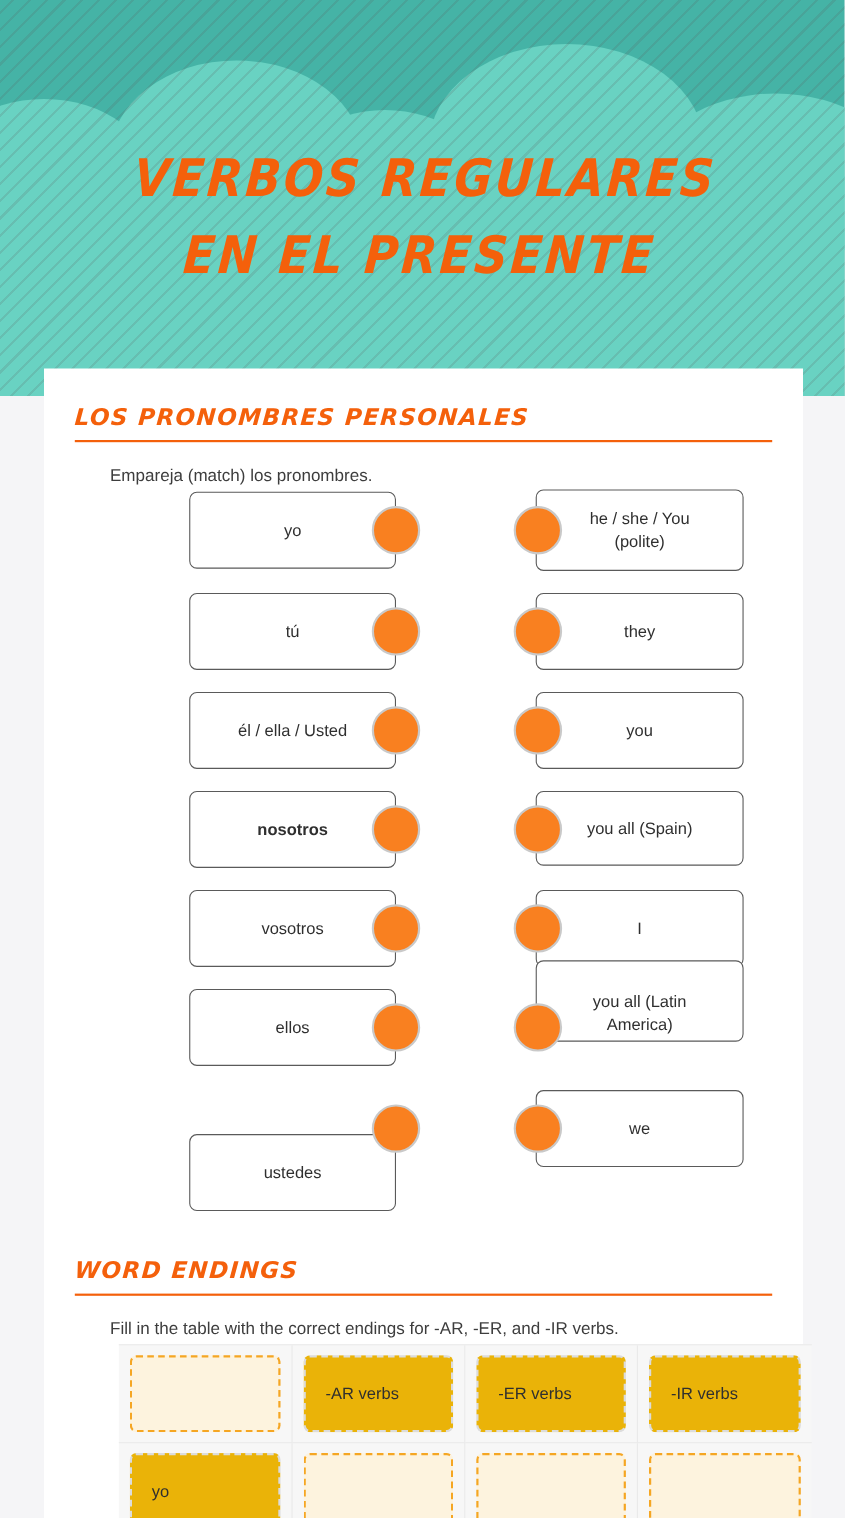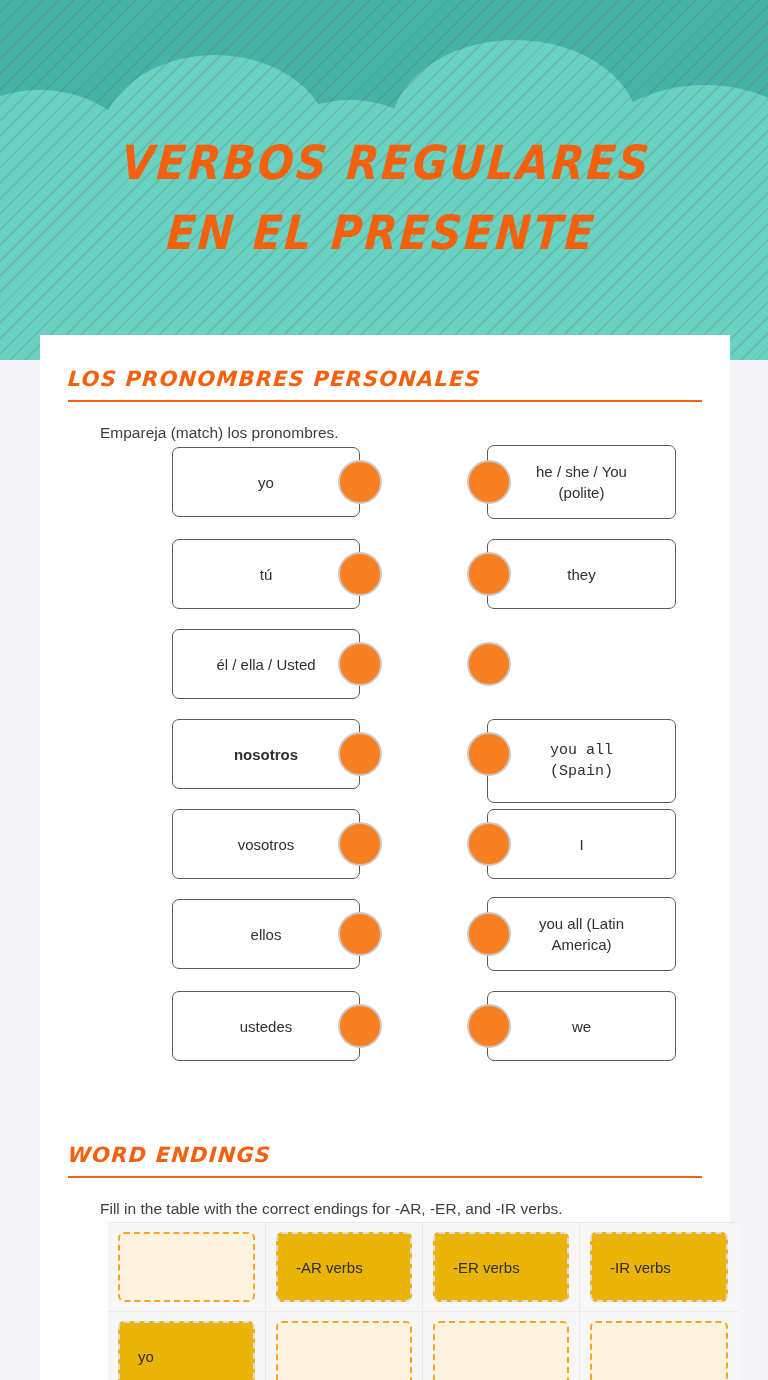--- a/index.html
+++ b/index.html
@@ -239,48 +239,51 @@
       <div class="mbox left" style="top:474px; height:70px;">
         <span>vosotros</span>
       </div>
       <div class="dot" style="left:298px; top:487px;"></div>
 
       <div class="mbox left" style="top:564px; height:70px;">
         <span>ellos</span>
       </div>
       <div class="dot" style="left:298px; top:577px;"></div>
 
-      <div class="mbox left" style="top:656px; height:70px;justify-content:center;">
+      <div class="mbox left" style="top:696px; height:70px;justify-content:center;">
         <span>ustedes</span>
       </div>
       <div class="dot" style="left:298px; top:669px;"></div>
 
       <div class="mbox right" style="top:110px; height:74px;">
         <span>he / she / You (polite)</span>
       </div>
       <div class="dot" style="left:427px; top:125px;"></div>
 
       <div class="mbox right" style="top:204px; height:70px;">
         <span>they</span>
       </div>
       <div class="dot" style="left:427px; top:217px;"></div>
 
+      <div class="mbox right" style="top:294px; height:70px;">
+        <span>you</span>
+      </div>
       <div class="dot" style="left:427px; top:307px;"></div>
 
-      <div class="mbox right" style="top:384px; height:84px;font-family:Liberation Mono, monospace;">
+      <div class="mbox right" style="top:384px; height:68px;">
         <span>you all (Spain)</span>
       </div>
       <div class="dot" style="left:427px; top:397px;"></div>
 
       <div class="mbox right" style="top:474px; height:70px;">
         <span>I</span>
       </div>
       <div class="dot" style="left:427px; top:487px;"></div>
 
-      <div class="mbox right" style="top:562px; height:74px;">
+      <div class="mbox right" style="top:538px; height:74px;align-items:flex-end;">
         <span>you all (Latin America)</span>
       </div>
       <div class="dot" style="left:427px; top:577px;"></div>
 
       <div class="mbox right" style="top:656px; height:70px;">
         <span>we</span>
       </div>
       <div class="dot" style="left:427px; top:669px;"></div>
     </div>
 

